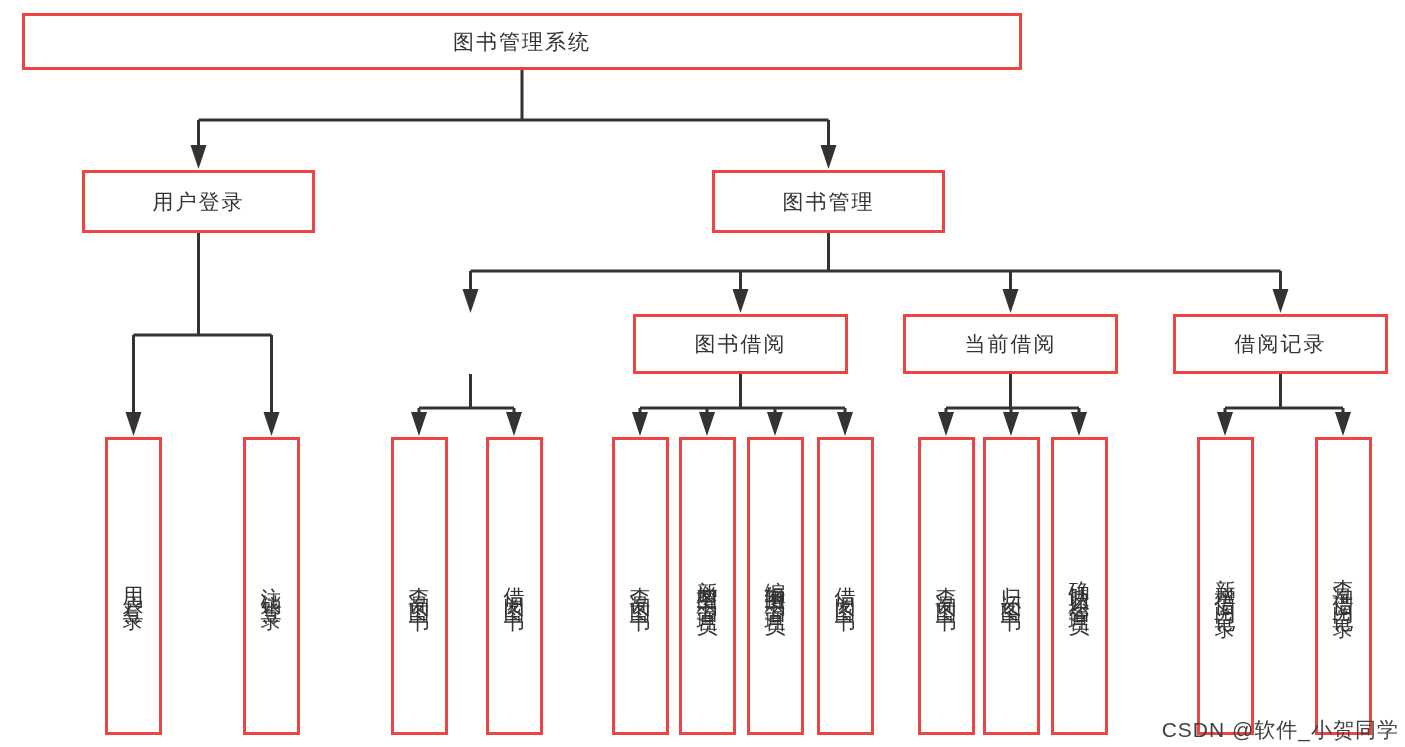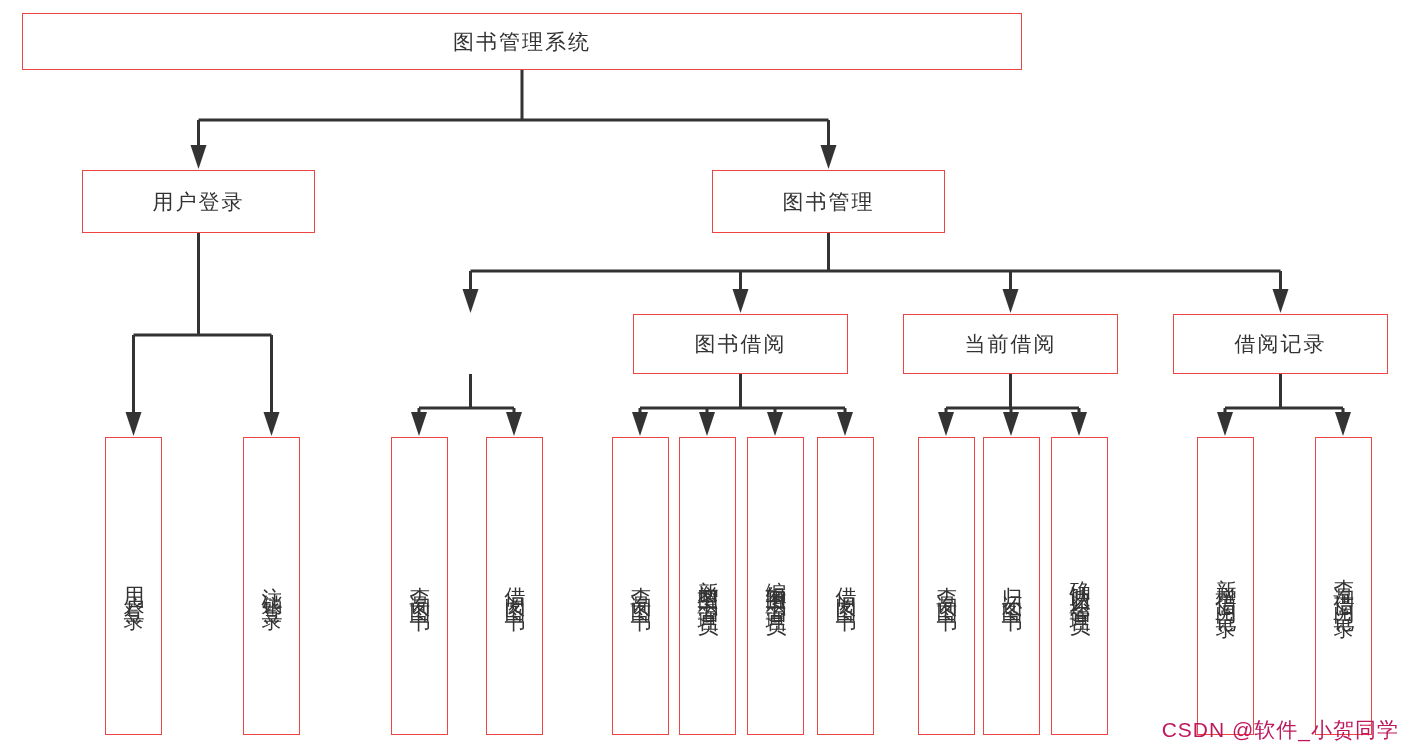--- a/index.html
+++ b/index.html
@@ -13,47 +13,46 @@
   }
   .connectors {
     position: absolute;
     left: 0; top: 0;
     width: 1405px; height: 747px;
     pointer-events: none;
   }
   .node {
     position: absolute;
     box-sizing: border-box;
-    border: 1px solid #ef4444;
+    border: 3px solid #ef4444;
     background: #ffffff;
     color: #333333;
     display: flex;
     align-items: center;
     justify-content: center;
     text-align: center;
-    font-family: Liberation Serif, serif;
   }
   .hnode {
     font-size: 21px;
     letter-spacing: 2px;
     white-space: nowrap;
   }
   .vnode .vtext {
     writing-mode: vertical-rl;
     text-orientation: mixed;
     font-size: 21px;
     letter-spacing: 8px;
     line-height: 1;
   }
   .watermark {
     position: absolute;
     right: 6px;
     bottom: 3px;
     font-size: 21px;
-    color: #be185d;
+    color: #404040;
     letter-spacing: 1px;
     white-space: nowrap;
   }
 </style>
 </head>
 <body>
 
 <div class="canvas">
 
   <svg class="connectors" viewBox="0 0 1405 747" xmlns="http://www.w3.org/2000/svg" aria-hidden="true">

